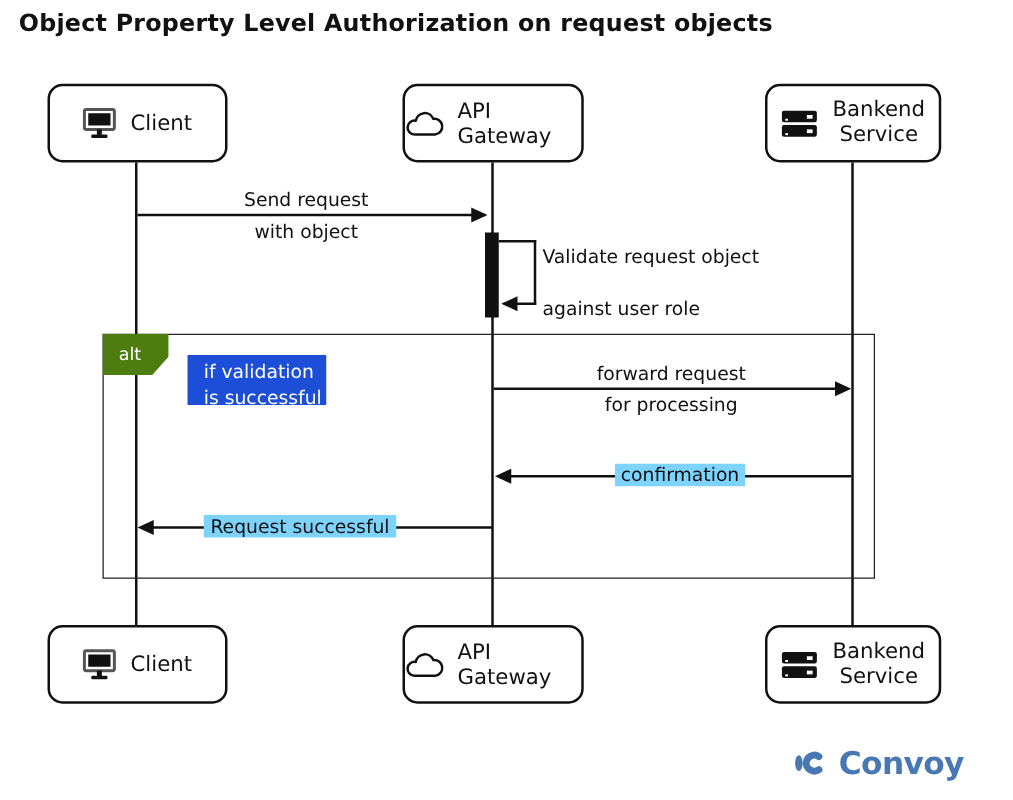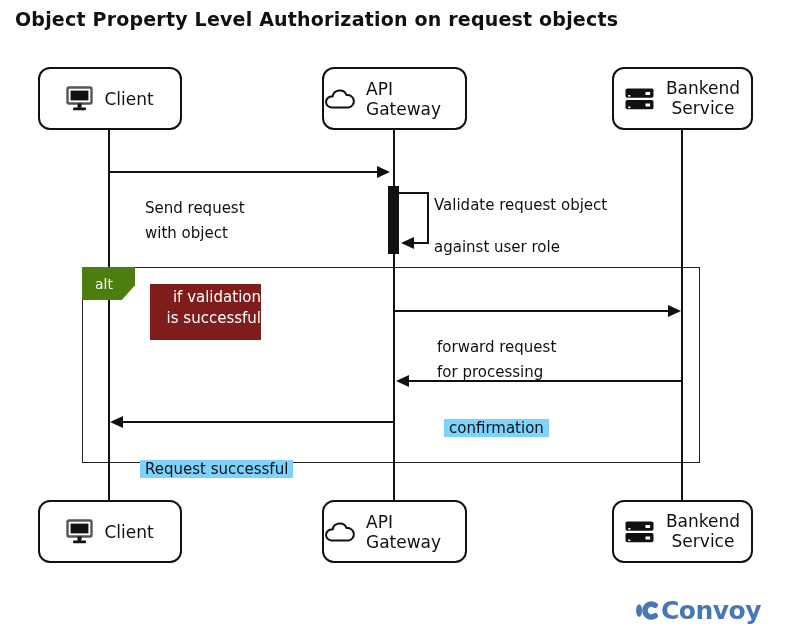--- a/index.html
+++ b/index.html
@@ -36,37 +36,37 @@
   
   .activation{left:388px;top:186px;width:11px;height:68px;background:#111;}
 
   
   .h-line{height:2px;background:#111;}
   .v-line{width:2px;background:#111;}
   .arr-right{width:0;height:0;border-top:6px solid transparent;border-bottom:6px solid transparent;border-left:13px solid #111;}
   .arr-left {width:0;height:0;border-top:6px solid transparent;border-bottom:6px solid transparent;border-right:13px solid #111;}
 
   .msg-text{font-size:15px;white-space:nowrap;}
-  .msg-center{width:200px;margin-top:48px;}
+  .msg-center{width:200px;text-align:center;}
   .msg-center .bg{background:#7dd3fc;padding:0 5px;}
 
   
   .alt-frame{left:82px;top:267px;width:618px;height:196px;border:1.5px solid #222;box-sizing:border-box;}
   .alt-tag{
     left:82px;top:267px;width:53px;height:33px;background:#4d7c0f;color:#fff;
     font-size:14px;display:flex;align-items:center;padding-left:13px;box-sizing:border-box;
     clip-path:polygon(0 0,100% 0,100% 55%,75% 100%,0 100%);
   }
   .alt-condition{
-    left:150px;top:284px;width:111px;height:56px;background:#7f1d1d;color:#fff;
-    font-size:15px;line-height:21px;padding:3px 0 0 13px;box-sizing:border-box;text-align:right;
+    left:150px;top:284px;width:111px;height:40px;background:#1d4ed8;color:#fff;
+    font-size:15px;line-height:21px;padding:3px 0 0 13px;box-sizing:border-box;
   }
 
   
-  .logo{left:636px;top:595px;display:flex;align-items:center;gap:1px;}
+  .logo{left:636px;top:595px;display:flex;align-items:center;gap:11px;}
   .logo-text{font-size:25px;font-weight:bold;color:#4878B4;letter-spacing:-0.5px;}
 
   .icon{display:inline-flex;align-items:center;}
 </style>
 </head>
 <body>
 
 <div class="abs diagram-title">Object Property Level Authorization on request objects</div>
 
 <div class="abs lifeline ll-client"></div>

